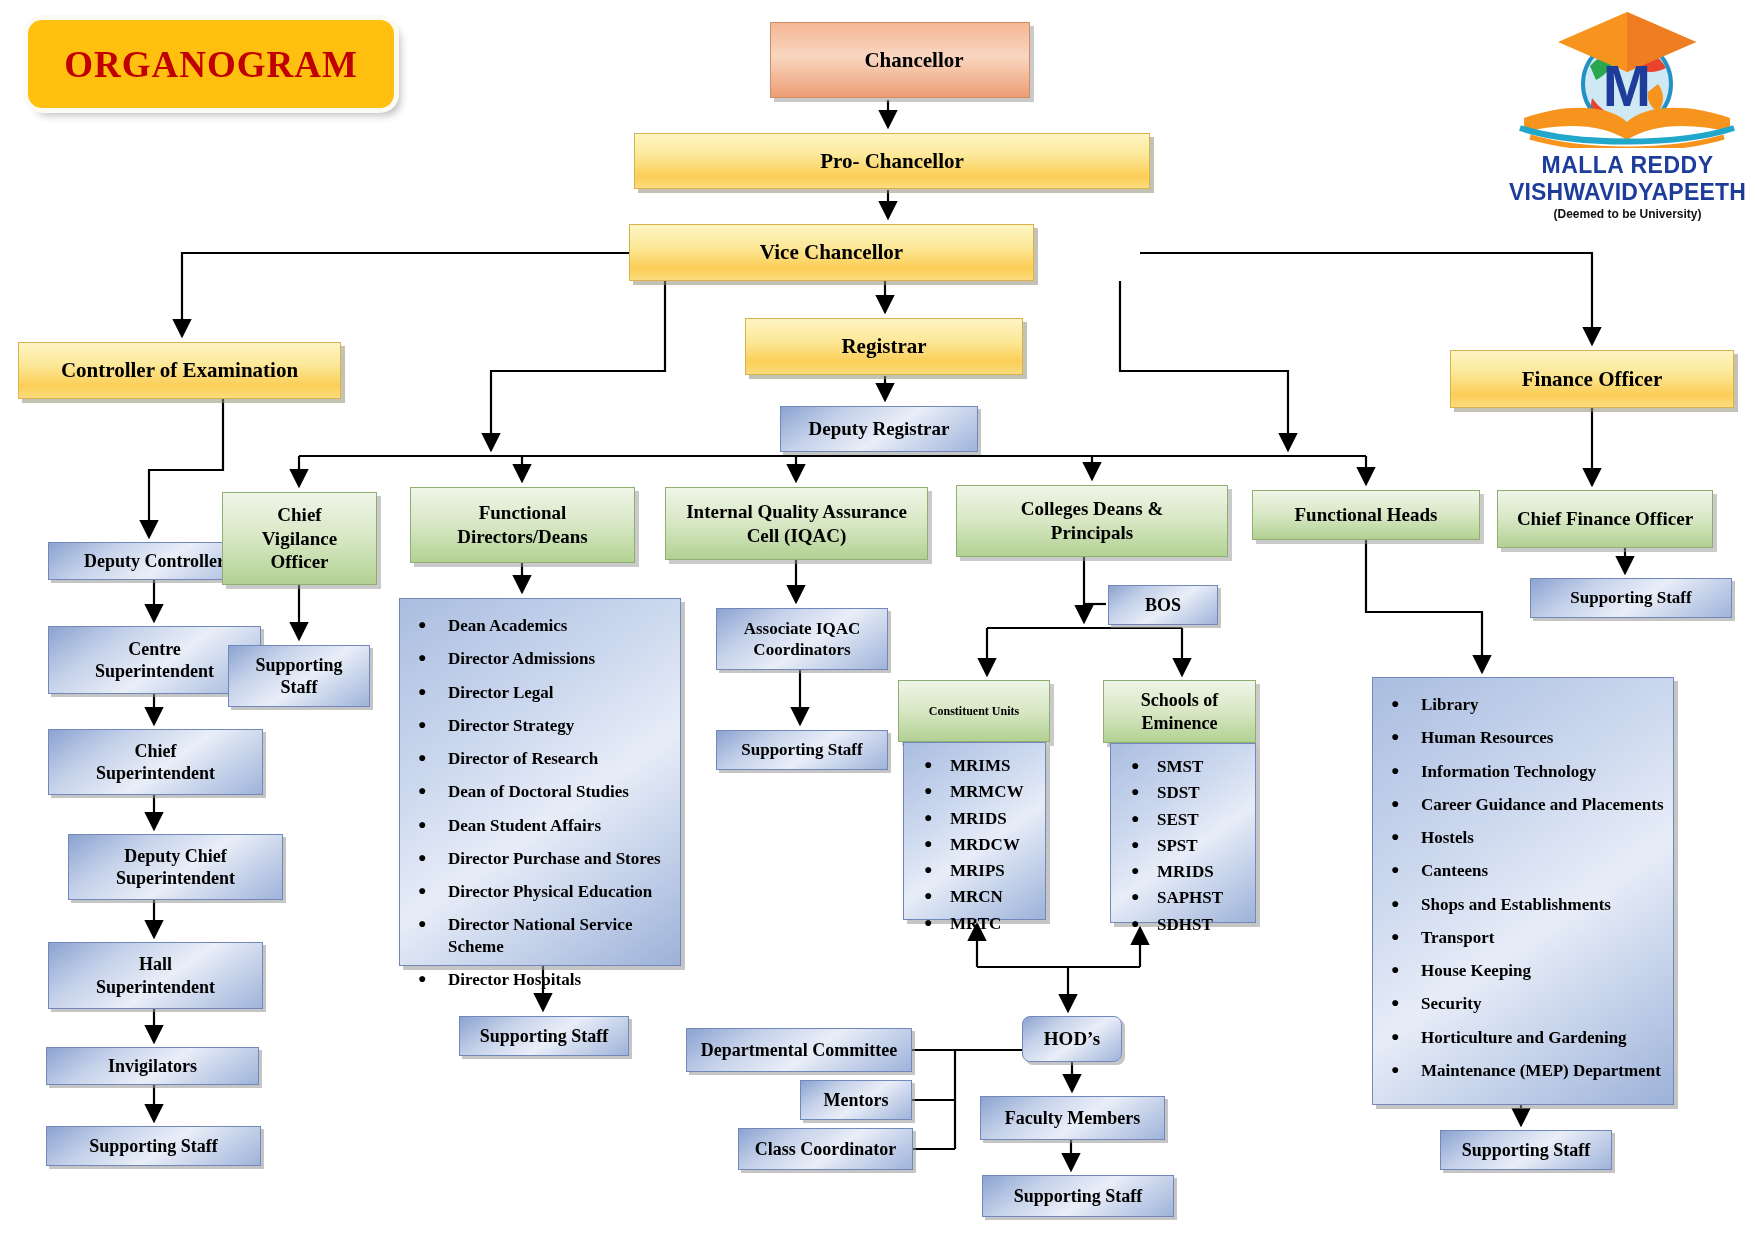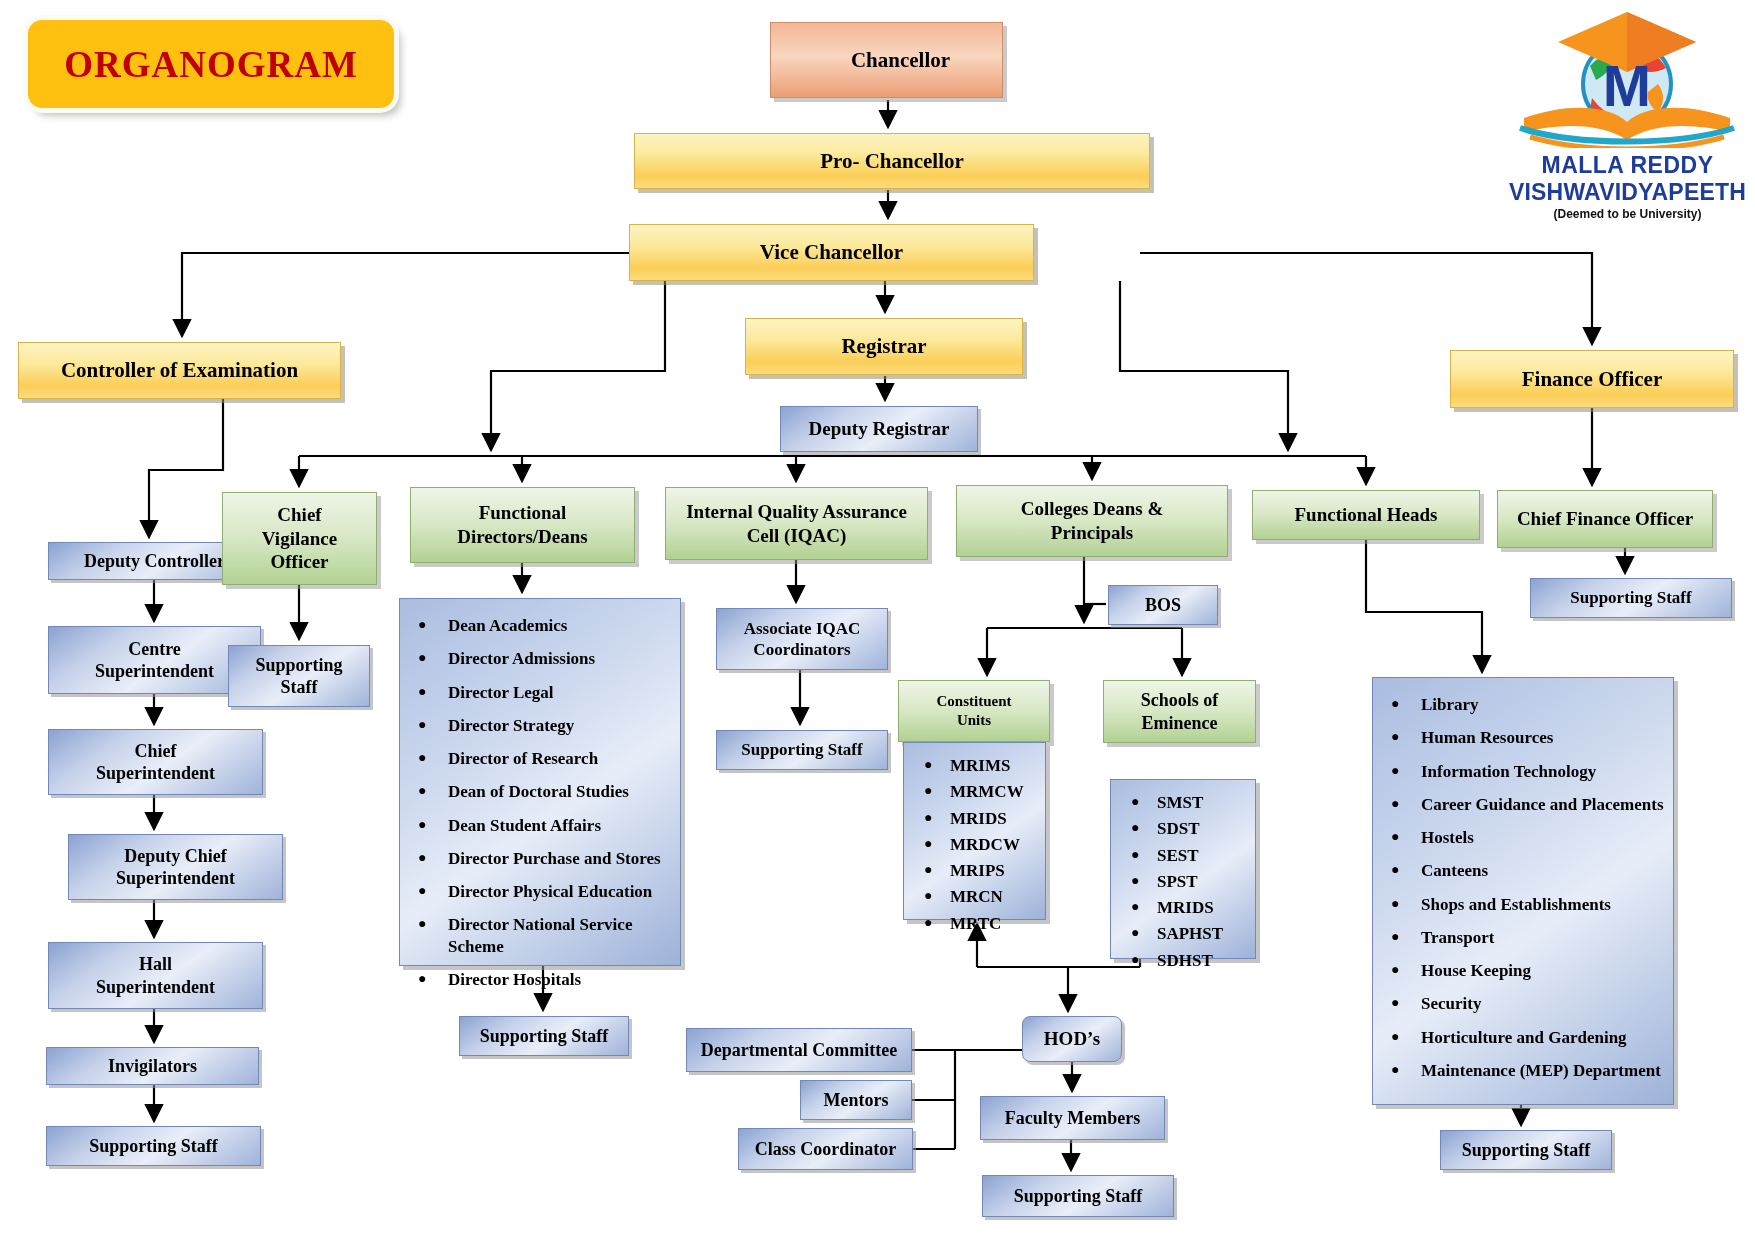--- a/index.html
+++ b/index.html
@@ -128,21 +128,21 @@
     <path d="M24 112 C70 96 110 100 127 116 L127 134 C104 118 64 116 24 126 Z" fill="#f7941d"></path>
     <path d="M230 112 C184 96 144 100 127 116 L127 134 C150 118 190 116 230 126 Z" fill="#f7941d"></path>
     <path d="M20 122 C75 140 179 140 234 122" fill="none" stroke="#21a7c9" stroke-width="6"></path>
     <path d="M30 131 C85 147 169 147 224 131" fill="none" stroke="#f7941d" stroke-width="5"></path>
   </svg>
   <div class="l1">MALLA REDDY</div>
   <div class="l2">VISHWAVIDYAPEETH</div>
   <div class="l3">(Deemed to be University)</div>
 </div>
 
-<div class="node salmon" style="left:770px;top:22px;width:233px;height:76px;padding-left:28px;">
+<div class="node salmon" style="left:770px;top:22px;width:260px;height:76px;padding-left:28px;">
     <span>Chancellor</span>
   </div>
 <div class="node yellow" style="left:634px;top:133px;width:516px;height:56px;">
     <span>Pro- Chancellor</span>
   </div>
 <div class="node yellow" style="left:629px;top:224px;width:405px;height:57px;">
     <span>Vice Chancellor</span>
   </div>
 <div class="node yellow" style="left:745px;top:318px;width:278px;height:57px;">
     <span>Registrar</span>
@@ -219,39 +219,39 @@
     <span>Supporting Staff</span>
   </div>
 
 <div class="node green" style="left:956px;top:485px;width:272px;height:72px;padding:0 30px;">
     <span>Colleges Deans &amp; Principals</span>
   </div>
 <div class="node blue" style="left:1108px;top:585px;width:110px;height:40px;">
     <span>BOS</span>
   </div>
 
-<div class="node green" style="left:898px;top:680px;width:152px;height:62px;padding:0 24px;font-size:15px;">
+<div class="node green" style="left:898px;top:680px;width:152px;height:62px;padding:0 24px;font-size:12px;">
     <span>Constituent Units</span>
   </div>
 <div class="node bluelist" style="left:903px;top:742px;width:143px;height:178px;">
   <ul class="blist tight">
       <li>MRIMS</li>
       <li>MRMCW</li>
       <li>MRIDS</li>
       <li>MRDCW</li>
       <li>MRIPS</li>
       <li>MRCN</li>
       <li>MRTC</li>
     </ul>
 </div>
 
 <div class="node green" style="left:1103px;top:680px;width:153px;height:63px;padding:0 28px;font-size:18px;">
     <span>Schools of Eminence</span>
   </div>
-<div class="node bluelist" style="left:1110px;top:743px;width:146px;height:180px;margin-top:36px;">
+<div class="node bluelist" style="left:1110px;top:743px;width:146px;height:180px;">
   <ul class="blist tight">
       <li>SMST</li>
       <li>SDST</li>
       <li>SEST</li>
       <li>SPST</li>
       <li>MRIDS</li>
       <li>SAPHST</li>
       <li>SDHST</li>
     </ul>
 </div>

